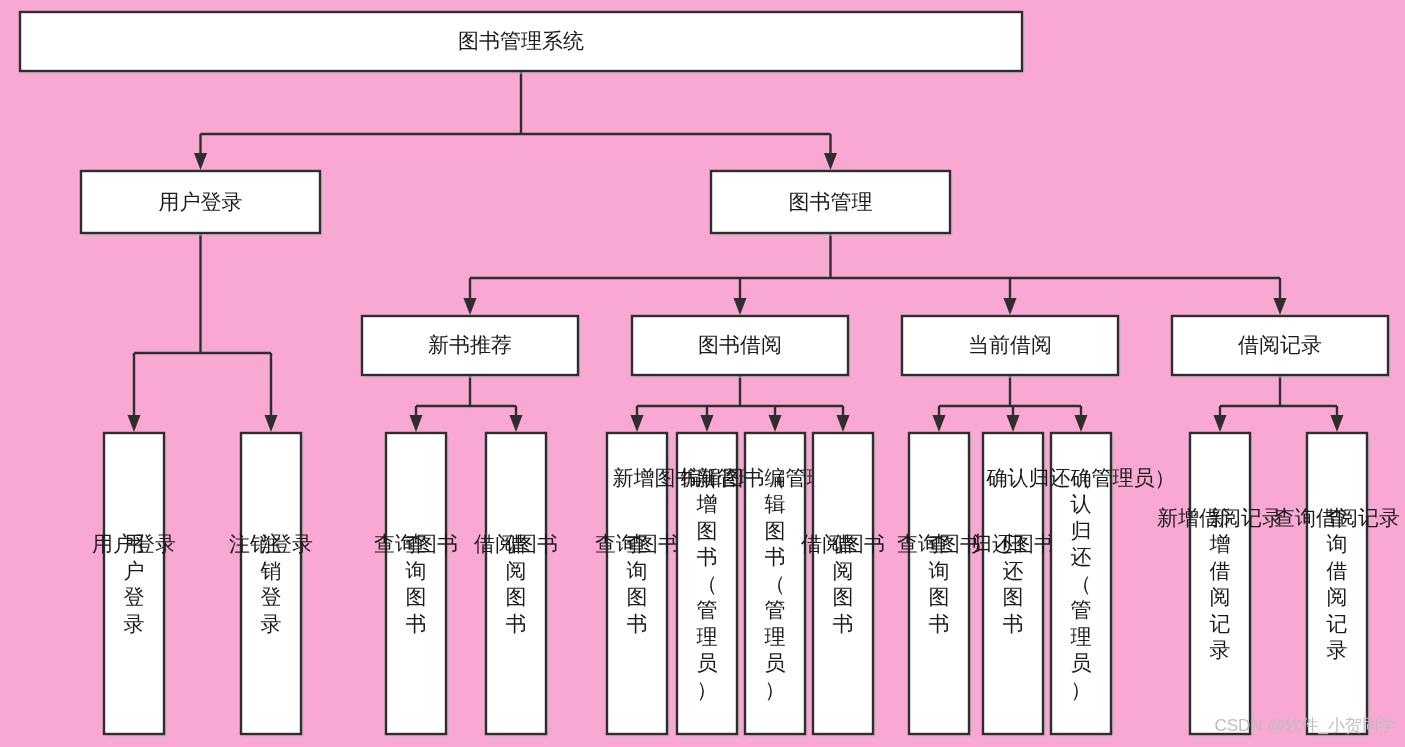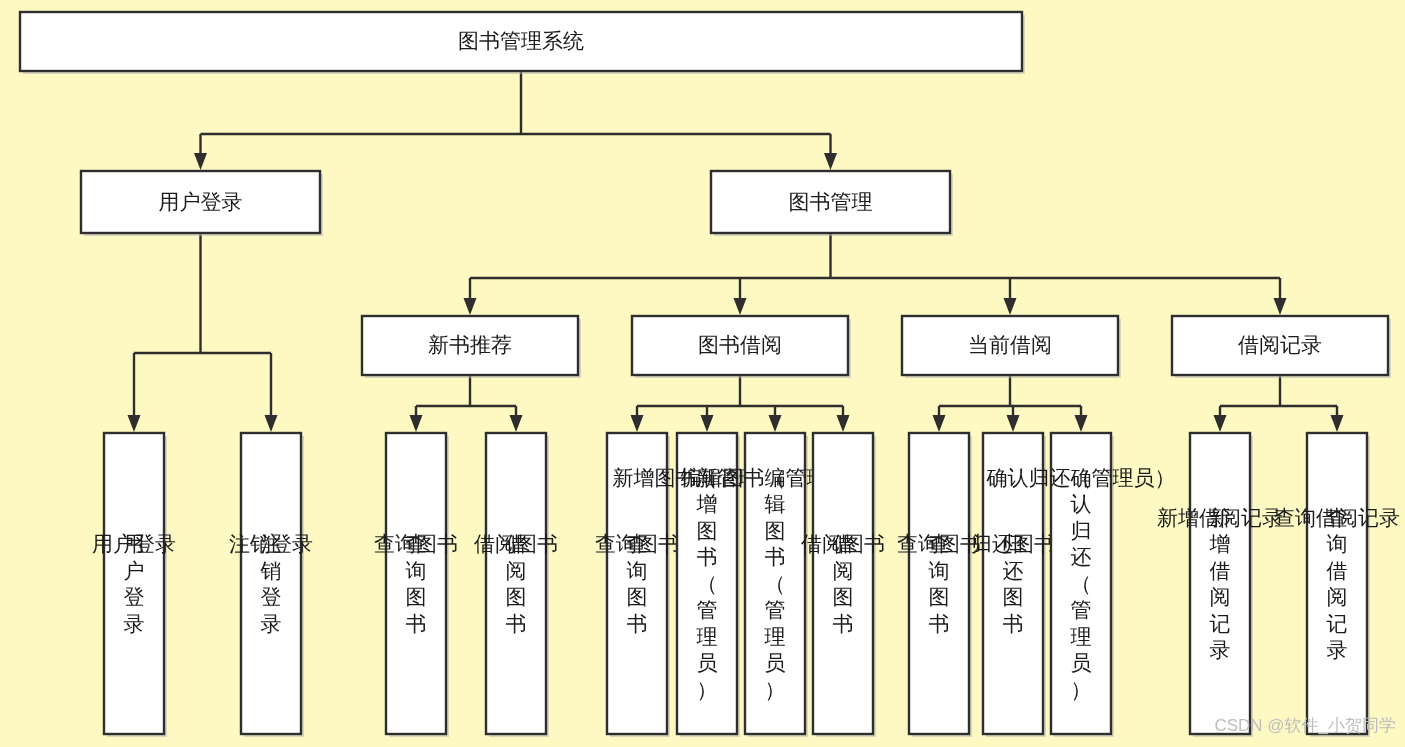--- a/index.html
+++ b/index.html
@@ -8,21 +8,21 @@
     padding: 0;
     background: #ffffff;
   }
   body {
     font-family: "Liberation Sans", "DejaVu Sans", sans-serif;
   }
   #diagram-root {
     position: relative;
     width: 1405px;
     height: 747px;
-    background: #fef9c3;
+    background: #f9a8d4;
     overflow: hidden;
   }
   svg#tree-svg {
     position: absolute;
     left: 0;
     top: 0;
     width: 1405px;
     height: 747px;
   }
   .node-box {

